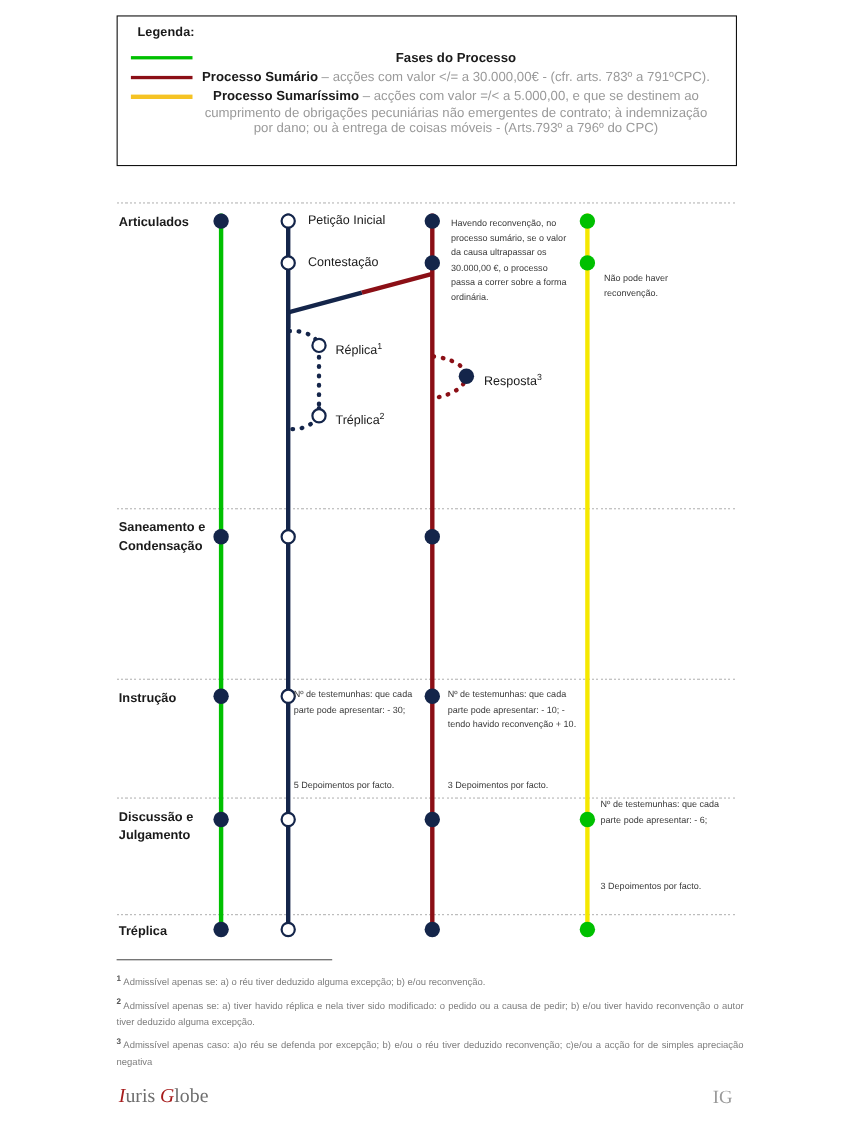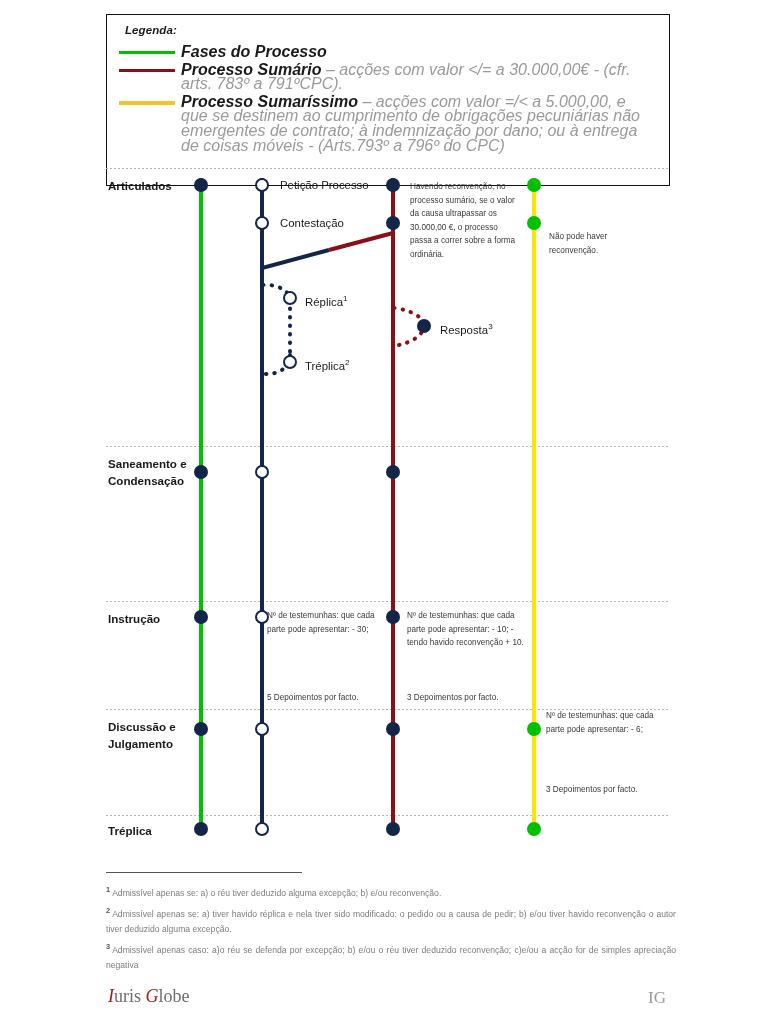--- a/index.html
+++ b/index.html
@@ -9,43 +9,42 @@
     background: #ffffff;
     font-family: "Liberation Sans", sans-serif;
     color: #2b2b2b;
     overflow: hidden;
   }
   #page { position: relative; width: 768px; height: 1024px; }
 
   
   #legend {
     position: absolute; left: 106px; top: 14px;
-    width: 564px; height: 172px;
+    width: 564px; height: 137px;
     border: 1px solid #111; background: #fff;
     padding: 8px 21px 6px 12px;
-    font-style: italic;
   }
   #legend .legend-title {
     font-weight: bold; font-size: 11.5px; color: #1a1a1a;
     margin: 1px 0 9px 6px; letter-spacing: .1px;
   }
   .legend-row { display: flex; align-items: flex-start; margin-bottom: 3px; }
   .legend-swatch-cell { width: 62px; flex: 0 0 62px; padding-top: 6px; }
   .legend-swatch { display: block; width: 56px; height: 3px; }
   .legend-swatch.thick { height: 4px; }
   .legend-dots {
     display: block; width: 56px; height: 3px;
     background-image: repeating-linear-gradient(to right,#111 0 4px,transparent 4px 9px);
   }
-  .legend-text { font-size: 16px; line-height: 14.6px; flex: 1; }
+  .legend-text { font-size: 12px; line-height: 14.6px; flex: 1; text-align: center; }
   .legend-text b { color: #1a1a1a; font-weight: bold; }
   .legend-text .dim { color: #9a9a9a; }
 
   
-  #diagram { position: absolute; left: 0; top: 160px; width: 768px; height: 700px; }
+  #diagram { position: absolute; left: 0; top: 176px; width: 768px; height: 700px; }
 
   .divider {
     position: absolute; left: 106px; width: 564px; height: 1px;
     background-image: repeating-linear-gradient(to right,#b5b5b5 0 2px,transparent 2px 4px);
   }
 
   .phase-label {
     position: absolute; left: 108px; width: 96px;
     font-size: 11.6px; font-weight: bold; color: #1a1a1a;
     line-height: 17px;
@@ -186,21 +185,21 @@
     <div class="node filled-navy" style="left:393px; top:312px"></div>
     <div class="node filled-navy" style="left:393px; top:457px"></div>
     <div class="node filled-navy" style="left:393px; top:569px"></div>
     <div class="node filled-navy" style="left:393px; top:669px"></div>
 
     <div class="node filled-green" style="left:534px; top:25px"></div>
     <div class="node filled-green" style="left:534px; top:63px"></div>
     <div class="node filled-green" style="left:534px; top:569px"></div>
     <div class="node filled-green" style="left:534px; top:669px"></div>
 
-    <div class="node-label" style="left:280px; top:19px">Petição Processo</div>
+    <div class="node-label" style="left:280px; top:19px">Petição Inicial</div>
     <div class="node-label" style="left:280px; top:57px">Contestação</div>
 
     <div class="node-label" style="left:305px; top:132px">
       <span>Réplica</span><sup>1</sup>
     </div>
 
     <div class="node-label" style="left:305px; top:196px">
       <span>Tréplica</span><sup>2</sup>
     </div>
 

